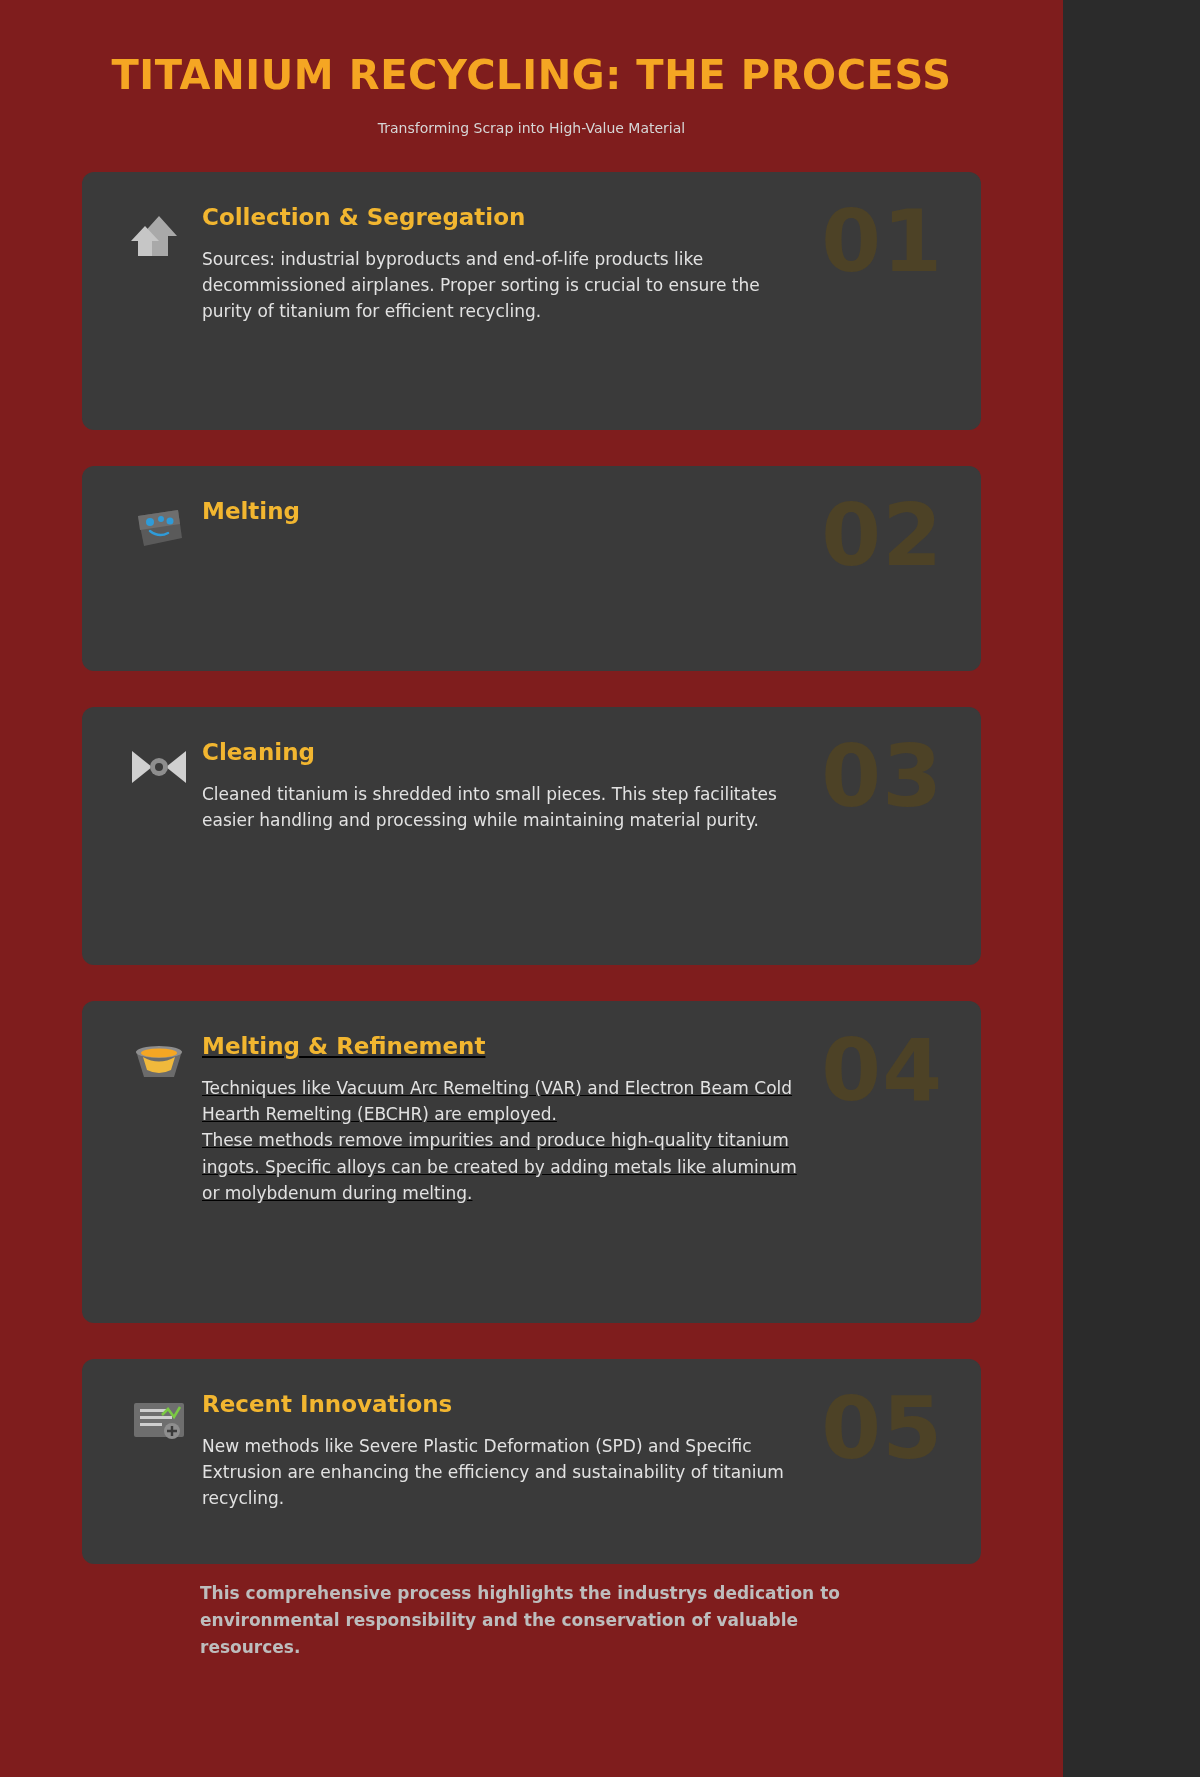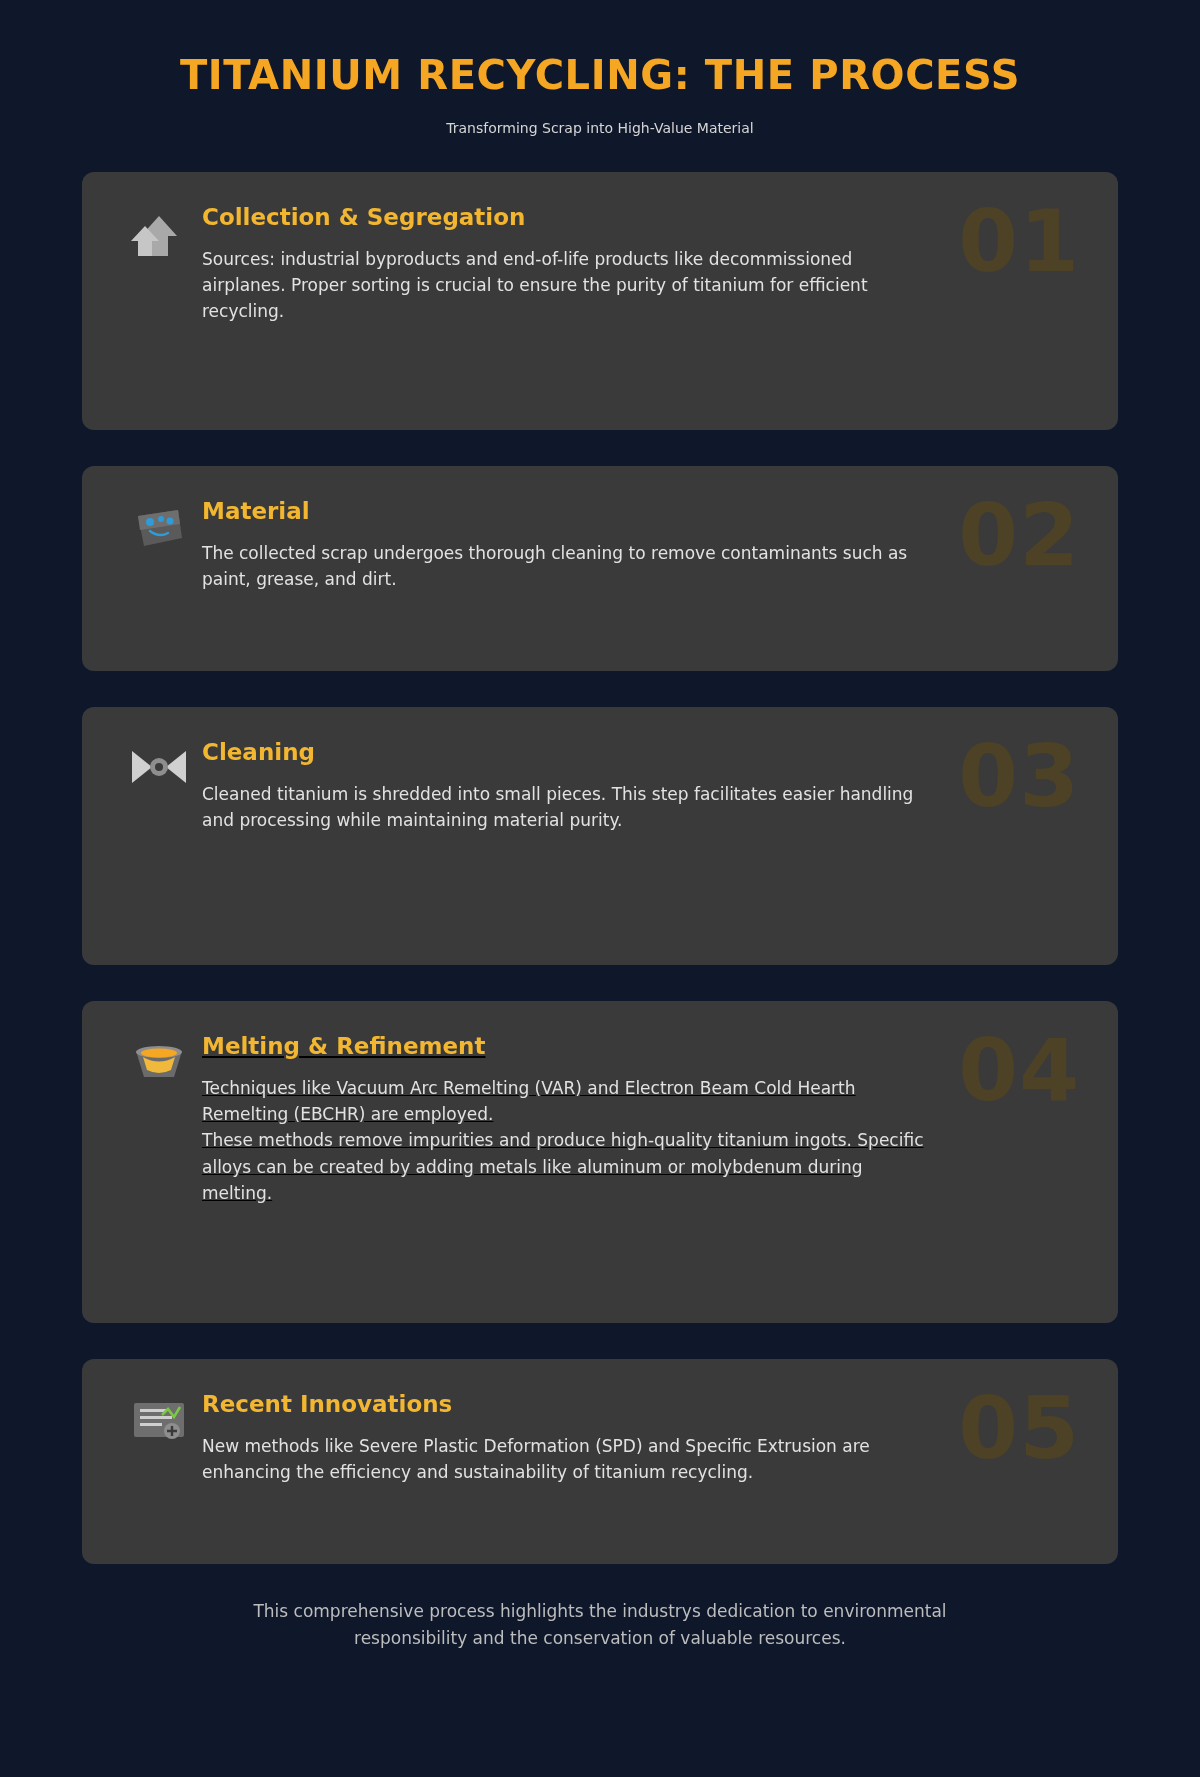--- a/index.html
+++ b/index.html
@@ -3,23 +3,23 @@
 <meta charset="utf-8">
 <style>
   * { box-sizing: border-box; margin: 0; padding: 0; }
   html, body {
     width: 1200px;
     height: 1777px;
     background: #2b2b2b;
     font-family: "DejaVu Sans", "Liberation Sans", sans-serif;
   }
   .page {
-    width: 1200px;
+    width: 1063px;
     height: 1777px;
-    background: #0f172a;
+    background: #7f1d1d;
     padding: 0;
     position: relative;
     overflow: hidden;
   }
   .header {
     padding-top: 52px;
     text-align: center;
   }
   .title {
     font-size: 40px;
@@ -84,26 +84,27 @@
     right: 38px;
     top: 26px;
     font-size: 86px;
     font-weight: bold;
     color: #4d4226;
     letter-spacing: 1px;
     line-height: 1;
     user-select: none;
   }
   .footer {
-    margin-top: 34px;
+    margin-top: 16px;
     padding: 0 200px;
-    text-align: center;
+    text-align: left;
     color: #bdbdbd;
     font-size: 17px;
     line-height: 1.6;
+    font-weight: bold;
   }
 </style>
 </head>
 <body>
 
 <div class="page">
 
   <div class="header">
     <div class="title">TITANIUM RECYCLING: THE PROCESS</div>
     <div class="subtitle">Transforming Scrap into High-Value Material</div>
@@ -130,22 +131,21 @@
         <svg width="58" height="50" viewBox="0 0 58 50">
           <path d="M8 12 L48 6 L52 34 L14 42 Z" fill="#5a5a5a"></path>
           <path d="M8 12 L48 6 L50 20 L10 26 Z" fill="#6e6e6e"></path>
           <circle cx="20" cy="18" r="4" fill="#2f9bd8"></circle>
           <circle cx="31" cy="15" r="3" fill="#2f9bd8"></circle>
           <circle cx="40" cy="17" r="3.5" fill="#2f9bd8"></circle>
           <path d="M20 27 q9 7 18 2" stroke="#2f9bd8" stroke-width="2.5" fill="none" stroke-linecap="round"></path>
         </svg>
       </div>
       <div class="step-body">
-        <div class="step-title">Material</div>
-        <div class="step-desc">The collected scrap undergoes thorough cleaning to remove contaminants such as paint, grease, and dirt.</div>
+        <div class="step-title">Melting</div>
       </div>
       <div class="step-number">02</div>
     </div>
 
     <div class="step-card">
       <div class="icon-wrap">
         <svg width="62" height="44" viewBox="0 0 62 44">
           <path d="M4 6 L24 22 L4 38 Z" fill="#d0d0d0"></path>
           <path d="M58 6 L38 22 L58 38 Z" fill="#d0d0d0"></path>
           <circle cx="31" cy="22" r="9" fill="#8e8e8e"></circle>

